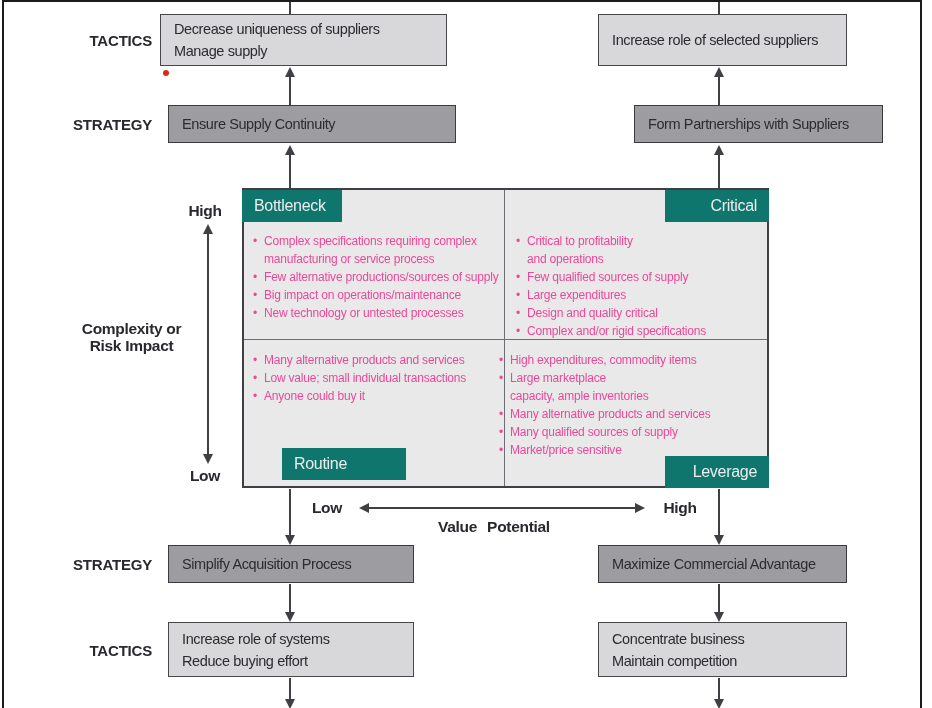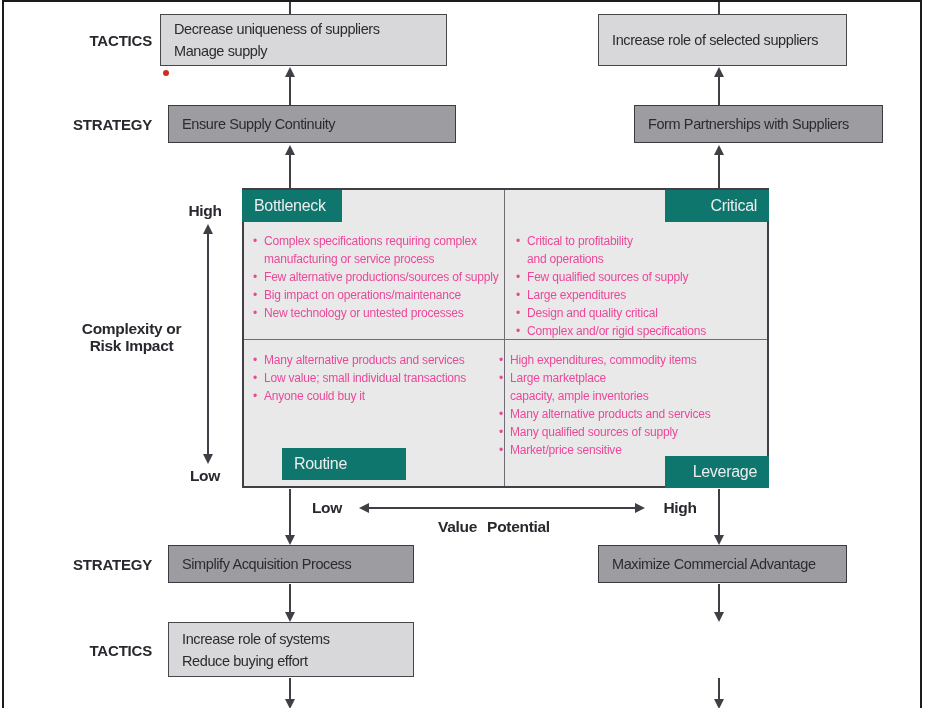--- a/index.html
+++ b/index.html
@@ -69,20 +69,22 @@
   <div class="box light" style="left:160px; top:14px;  width:287px; height:52px;">Decrease uniqueness of suppliers
 Manage supply</div>
   <div class="box light" style="left:598px; top:14px;  width:249px; height:52px;">Increase role of selected suppliers</div>
   <div class="box dark" style="left:168px; top:105px; width:288px; height:38px;">Ensure Supply Continuity</div>
   <div class="box dark" style="left:598px; top:105px; width:249px; height:38px;margin-left:36px;">Form Partnerships with Suppliers</div>
 
   <div class="box dark" style="left:168px; top:545px; width:246px; height:38px;">Simplify Acquisition Process</div>
   <div class="box dark" style="left:598px; top:545px; width:249px; height:38px;">Maximize Commercial Advantage</div>
   <div class="box light" style="left:168px; top:622px; width:246px; height:55px;">Increase role of systems
 Reduce buying effort</div>
+  <div class="box light" style="left:598px; top:622px; width:249px; height:55px;">Concentrate business
+Maintain competition</div>
 
   <div class="matrix"></div>
   <div class="div-v"></div>
   <div class="div-h"></div>
 
   <div class="tab tl" style="left:242px; top:190px; width:100px;">Bottleneck</div>
   <div class="tab tr" style="left:665px; top:190px; width:104px;">Critical</div>
   <div class="tab tl" style="left:242px; top:448px; width:124px;margin-left:40px;">Routine</div>
   <div class="tab tr" style="left:665px; top:456px; width:104px;">Leverage</div>
 

